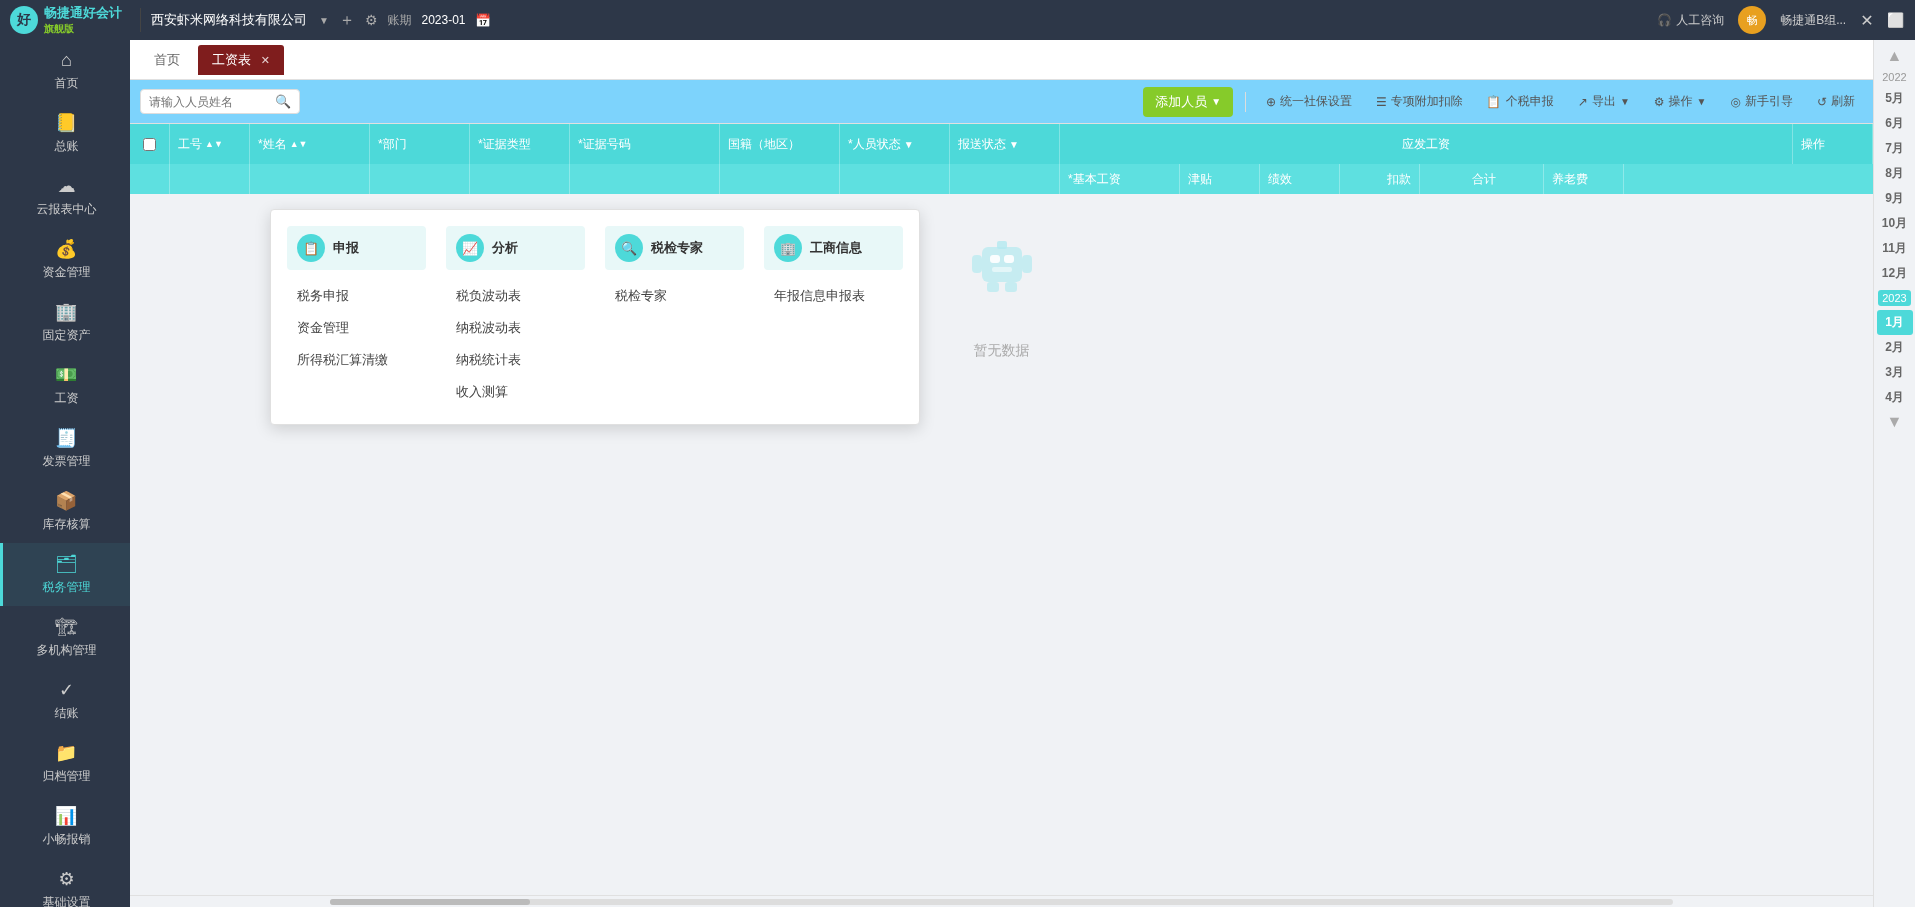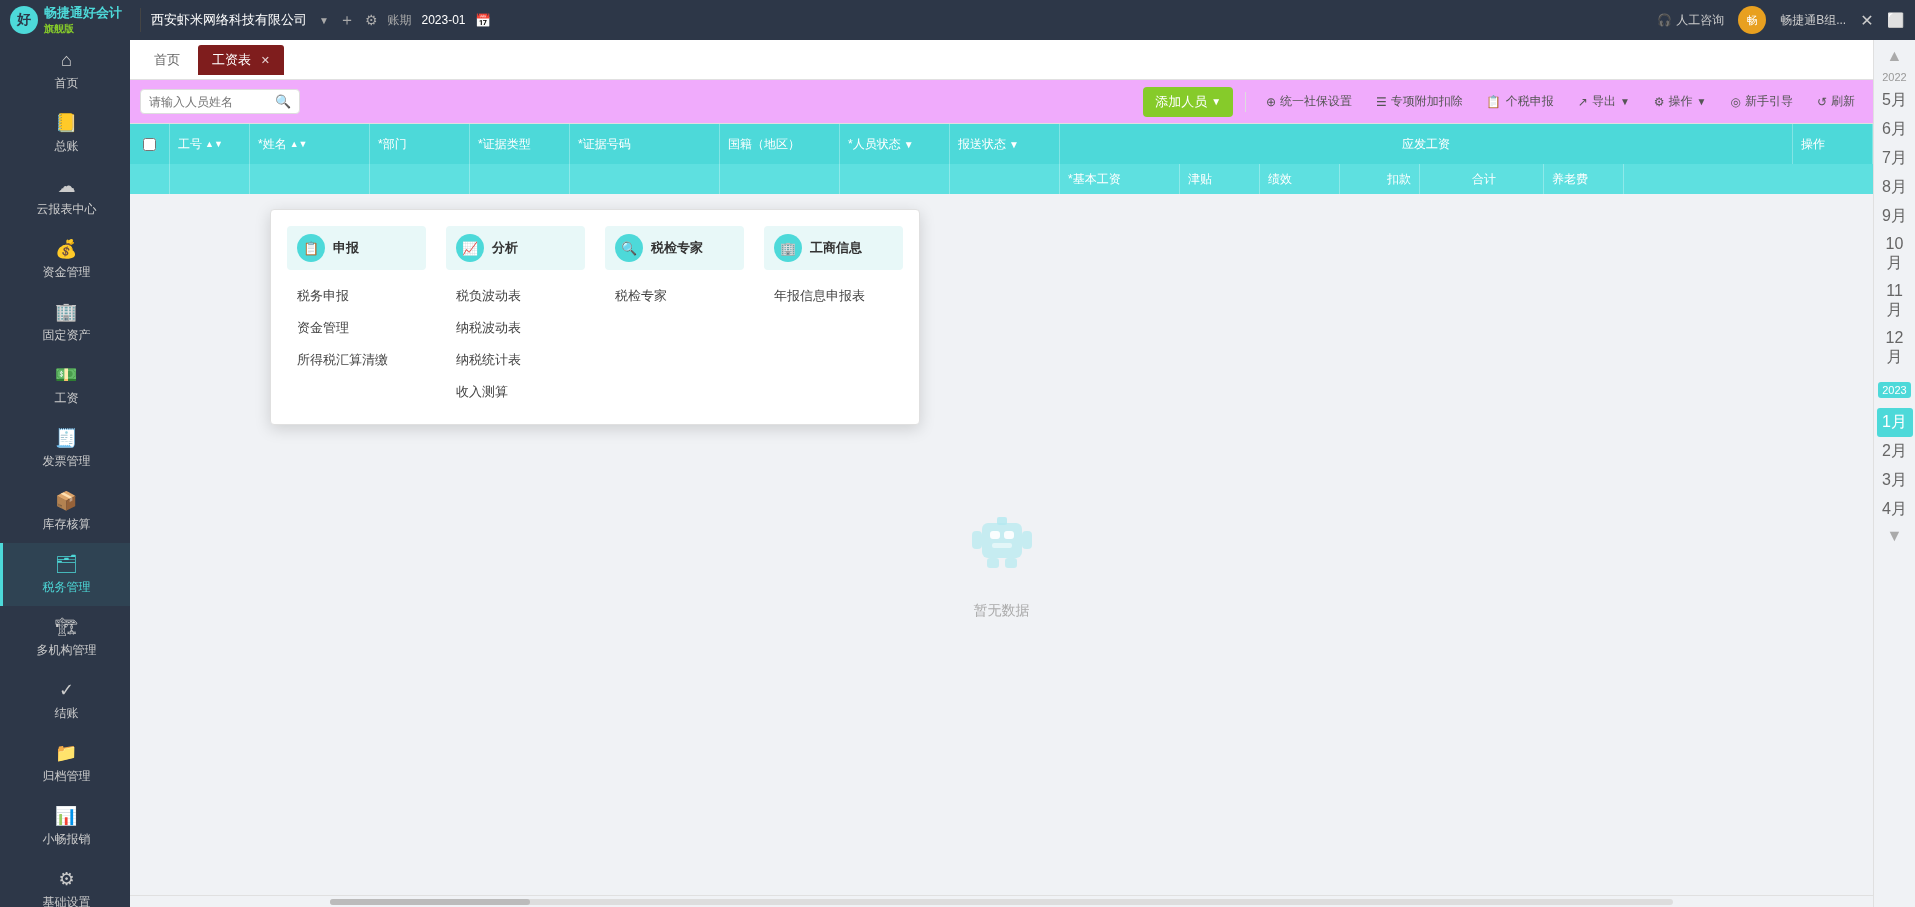--- a/index.html
+++ b/index.html
@@ -32,21 +32,21 @@
     
     .content-area { flex: 1; display: flex; flex-direction: column; overflow: hidden; position: relative; }
 
     
     .tab-bar { height: 40px; background: #fff; display: flex; align-items: center; padding: 0 10px; gap: 4px; border-bottom: 1px solid #e0e0e0; flex-shrink: 0; }
     .tab-item { padding: 6px 14px; cursor: pointer; font-size: 13px; color: #666; border-radius: 3px 3px 0 0; }
     .tab-item.active { background: #7f1d1d; color: #fff; }
     .tab-item .close-btn { margin-left: 6px; font-size: 11px; color: rgba(255,255,255,0.8); cursor: pointer; }
 
     
-    .toolbar { height: 44px; background: #f0abfc; display: flex; align-items: center; padding: 0 10px; gap: 8px; border-bottom: 1px solid #e0e0e0; flex-shrink: 0; }
+    .toolbar { height: 44px; background: #7dd3fc; display: flex; align-items: center; padding: 0 10px; gap: 8px; border-bottom: 1px solid #e0e0e0; flex-shrink: 0; }
     .search-box { display: flex; align-items: center; gap: 6px; background: #fff; border: 1px solid #ddd; border-radius: 4px; padding: 4px 8px; width: 160px; }
     .search-box input { border: none; outline: none; font-size: 12px; color: #999; width: 120px; background: transparent; }
     .search-icon { color: #aaa; font-size: 13px; }
     .add-person-btn { background: #86cb2a; color: #fff; border: none; border-radius: 4px; padding: 6px 12px; cursor: pointer; font-size: 13px; display: flex; align-items: center; gap: 4px; }
     .add-person-btn .dropdown-arrow { font-size: 10px; }
     .toolbar-action { display: flex; align-items: center; gap: 4px; color: #555; font-size: 12px; cursor: pointer; padding: 4px 8px; border-radius: 3px; }
     .toolbar-separator { width: 1px; height: 20px; background: #ddd; margin: 0 4px; }
 
     
     .table-header { background: #4dd9d9; display: flex; align-items: center; min-height: 40px; flex-shrink: 0; position: relative; }
@@ -69,30 +69,30 @@
 
     
     .dropdown-overlay { position: absolute; top: 85px; left: 140px; width: 650px; background: #fff; border: 1px solid #e0e0e0; border-radius: 4px; box-shadow: 0 4px 16px rgba(0,0,0,0.15); z-index: 100; padding: 16px; }
     .dropdown-grid { display: grid; grid-template-columns: 1fr 1fr 1fr 1fr; gap: 20px; }
     .dropdown-section {}
     .dropdown-section-header { display: flex; align-items: center; gap: 8px; padding: 8px 10px; background: #e8f8f8; border-radius: 4px; margin-bottom: 10px; color: #333; font-size: 13px; font-weight: bold; }
     .dropdown-section-icon { width: 28px; height: 28px; background: #4dd9d9; border-radius: 50%; display: flex; align-items: center; justify-content: center; color: #fff; font-size: 13px; }
     .dropdown-item { padding: 7px 10px; font-size: 13px; color: #444; cursor: pointer; border-radius: 3px; }
 
     
-    .empty-state { display: flex; flex-direction: column; align-items: center; justify-content: center; flex: 1; gap: 16px; margin-top: 33px; }
+    .empty-state { display: flex; flex-direction: column; align-items: center; flex: 1; gap: 32px; margin-top: 33px; }
     .empty-text { color: #aaa; font-size: 14px; }
 
     
     .right-timeline { width: 42px; background: #f0f2f5; border-left: 1px solid #e0e0e0; display: flex; flex-direction: column; align-items: center; padding: 4px 0; overflow-y: auto; flex-shrink: 0; }
     .timeline-year { font-size: 11px; color: #999; padding: 3px 2px; text-align: center; }
-    .timeline-month { font-size: 16px; color: #666; padding: 4px 2px; cursor: pointer; text-align: center; width: 36px; border-radius: 3px; }
+    .timeline-month { font-size: 12px; color: #666; padding: 4px 2px; cursor: pointer; text-align: center; width: 36px; border-radius: 3px; font-weight: bold; }
     .timeline-month.active { background: #4dd9d9; color: #fff; border-radius: 3px; }
     .timeline-nav { font-size: 16px; color: #aaa; cursor: pointer; padding: 3px; }
-    .timeline-year-badge { background: #4dd9d9; color: #fff; font-size: 11px; padding: 2px 4px; border-radius: 3px; margin: 10px 0; }
+    .timeline-year-badge { background: #4dd9d9; color: #fff; font-size: 11px; padding: 2px 4px; border-radius: 3px; margin: 4px 0; }
 
     
     .bottom-scroll { height: 12px; background: #f0f2f5; border-top: 1px solid #e0e0e0; display: flex; align-items: center; padding: 0 200px; flex-shrink: 0; }
     .scroll-track { flex: 1; height: 6px; background: #ddd; border-radius: 3px; }
     .scroll-thumb { width: 200px; height: 6px; background: #bbb; border-radius: 3px; }
     .table-area { flex: 1; overflow: hidden; display: flex; flex-direction: column; position: relative; }
   </style>
 </head>
 <body>
 

